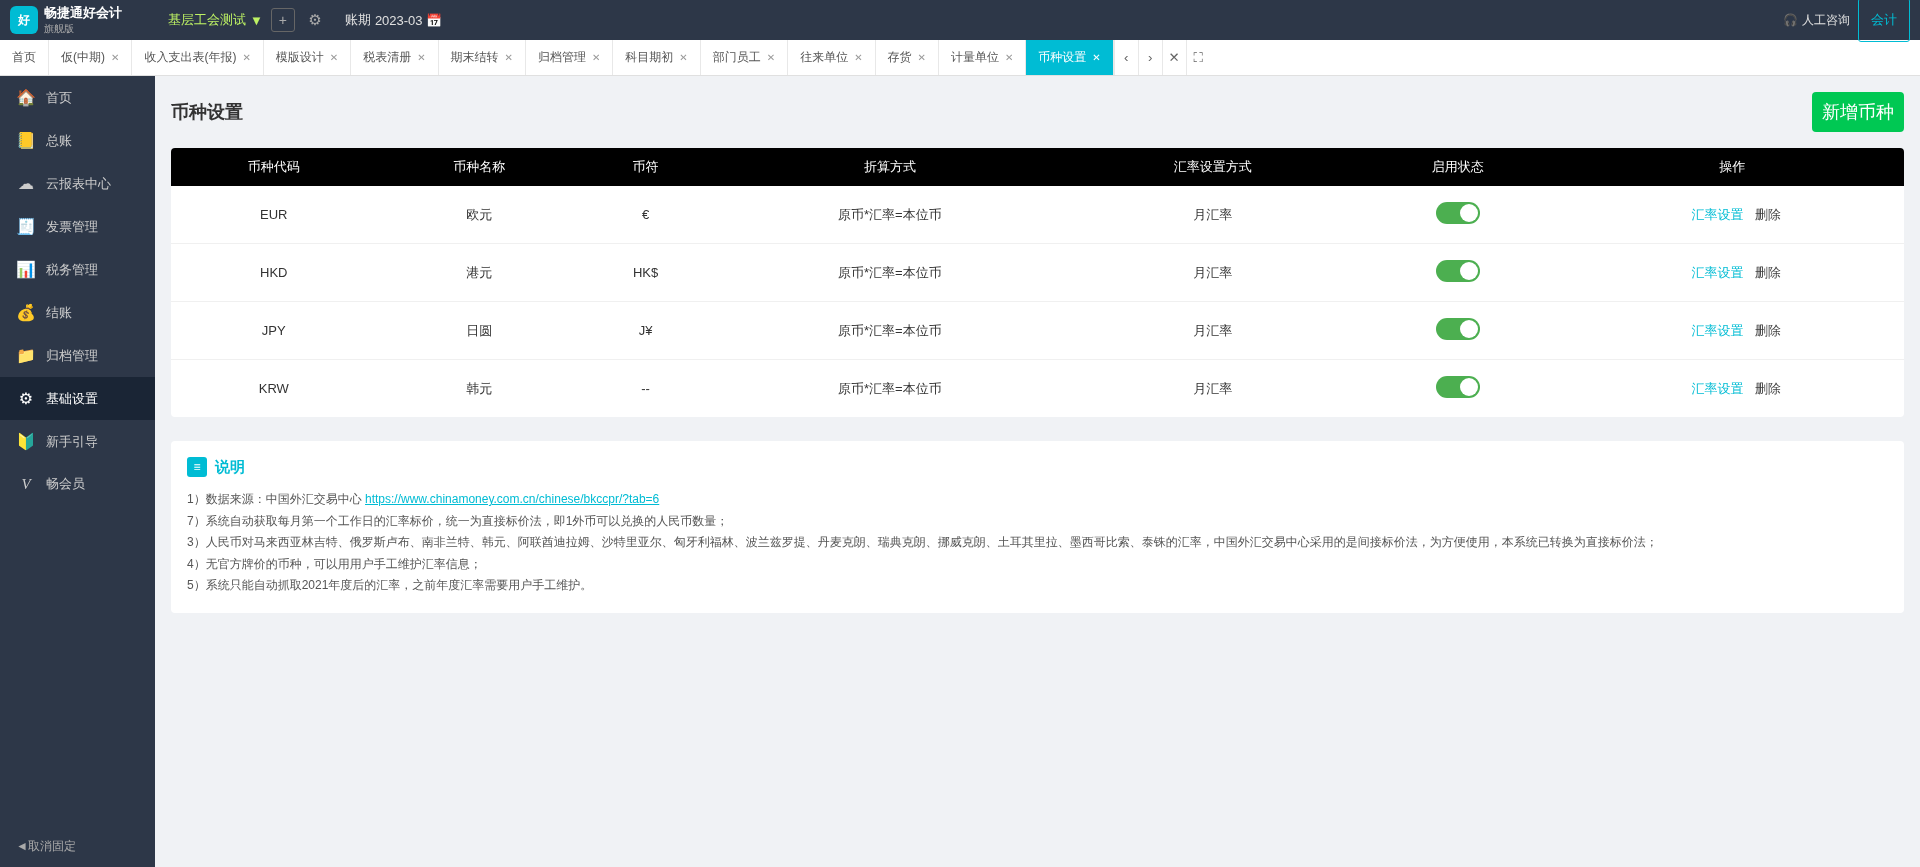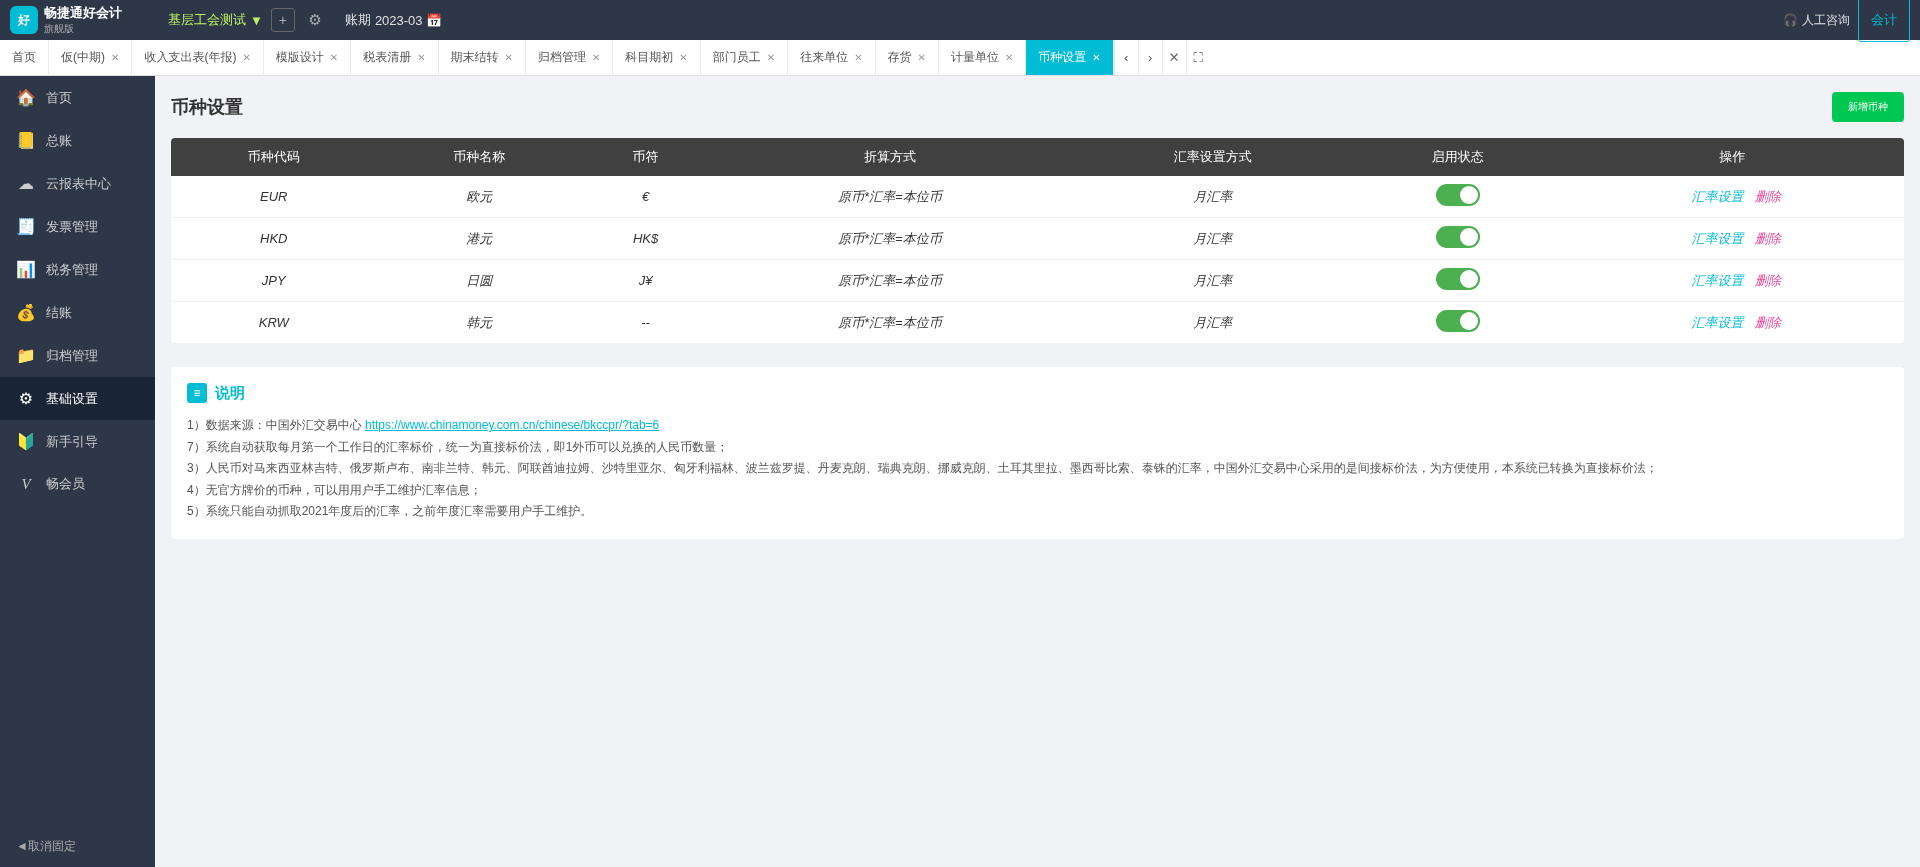--- a/index.html
+++ b/index.html
@@ -123,49 +123,48 @@
     }
     .page-title {
       font-size: 18px;
       font-weight: bold;
       color: #333;
     }
     .new-btn {
       background: #00c853;
       color: #fff;
       border: none;
-      padding: 8px 16px;
+      padding: 8px 10px;
       border-radius: 4px;
       cursor: pointer;
-      font-size: 10px;
+      font-size: 18px;
     }
 
     
     .data-table {
       width: 100%;
       border-collapse: collapse;
       background: #fff;
       border-radius: 4px;
       overflow: hidden;
     }
     .data-table th {
-      background: #404040;
+      background: #000000;
       color: #fff;
       padding: 10px 8px;
       text-align: center;
       font-size: 13px;
       font-weight: normal;
     }
     .data-table td {
-      padding: 8px 8px;
+      padding: 16px 8px;
       text-align: center;
       border-bottom: 1px solid #f0f0f0;
       font-size: 13px;
       color: #333;
-      font-style: italic;
     }
     .data-table tr:last-child td { border-bottom: none; }
 
     .toggle-switch {
       display: inline-block;
       width: 44px;
       height: 22px;
       background: #4caf50;
       border-radius: 11px;
       position: relative;
@@ -182,21 +181,21 @@
       border-radius: 50%;
     }
 
     .link-btn {
       color: #00bcd4;
       cursor: pointer;
       margin: 0 8px;
       text-decoration: none;
     }
     .delete-btn {
-      color: #ec4899;
+      color: #404040;
       cursor: pointer;
     }
 
     
     .notice-section {
       margin-top: 24px;
       padding: 16px;
       background: #fff;
       border-radius: 4px;
     }

